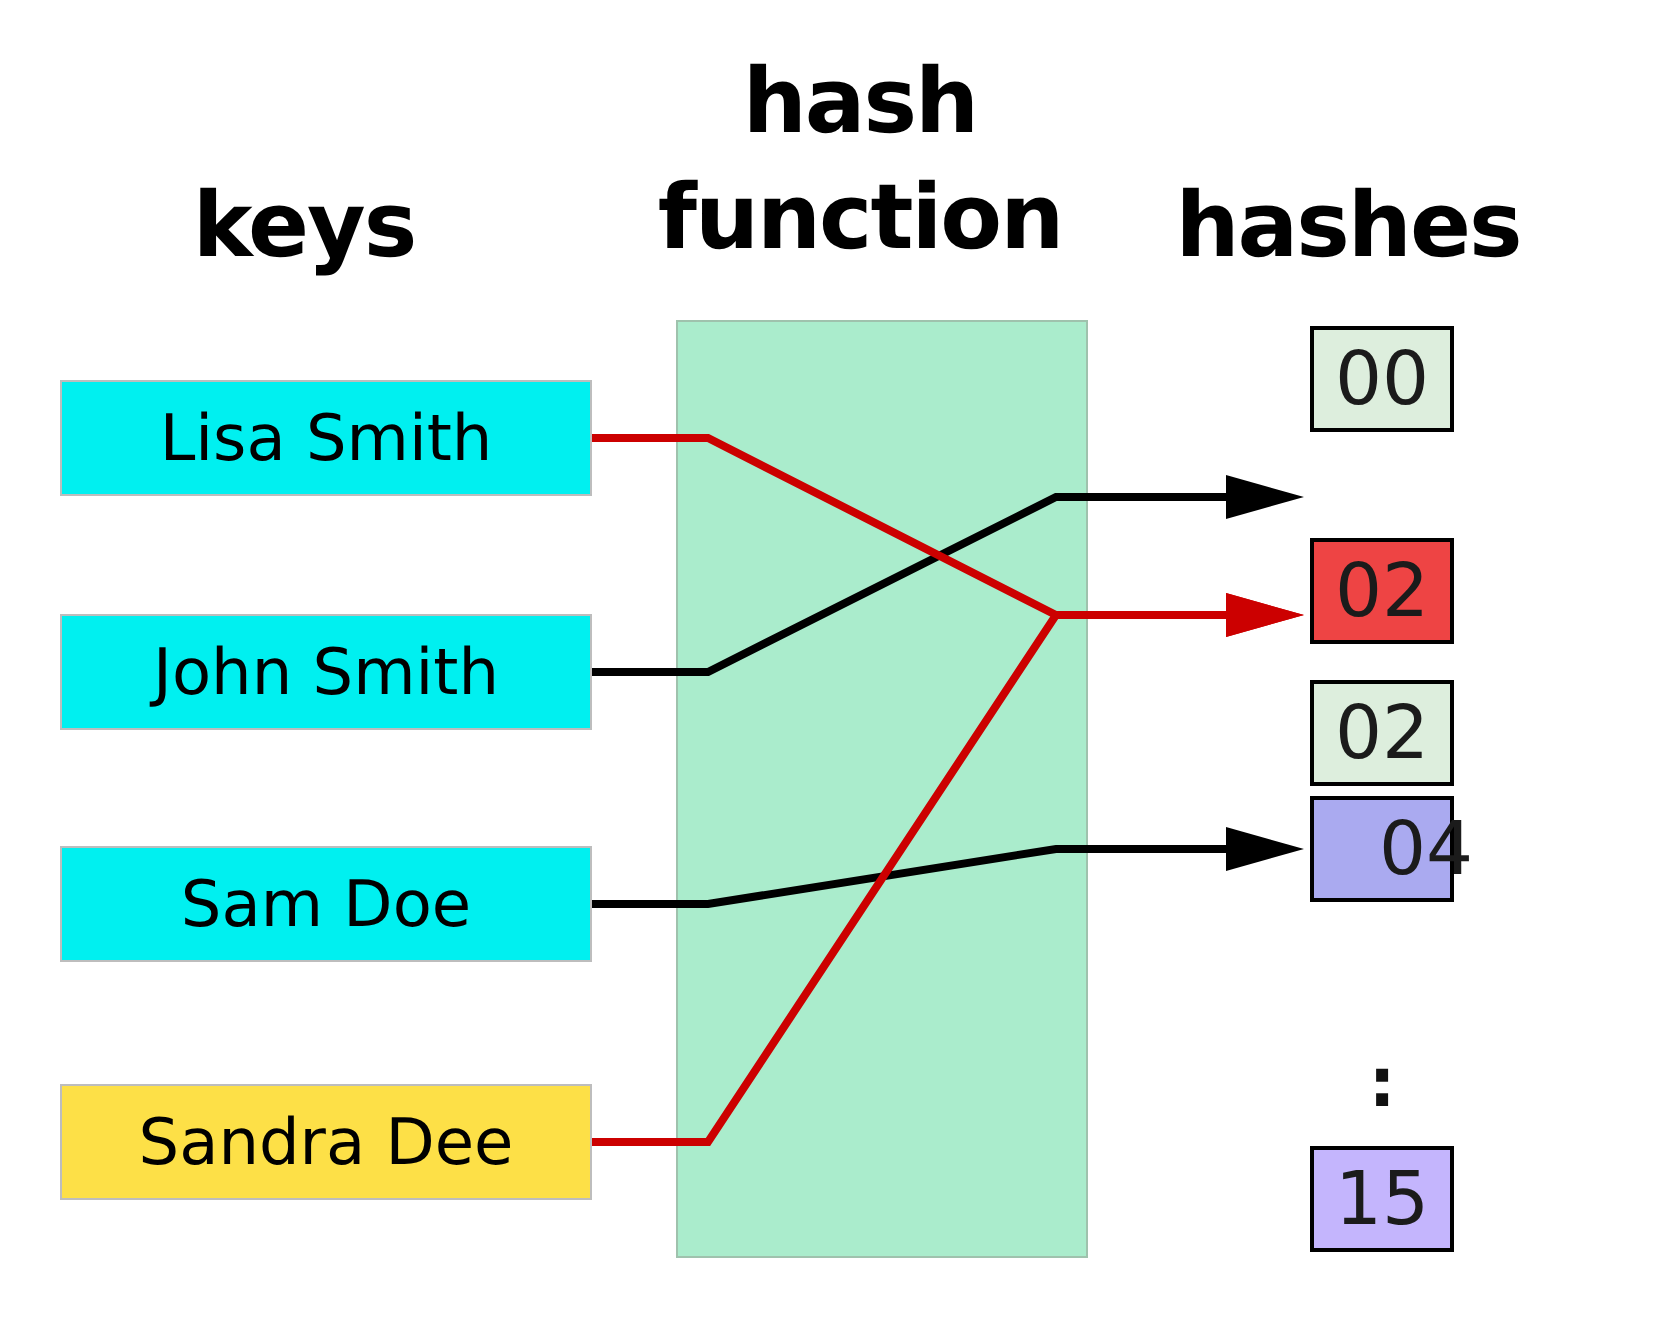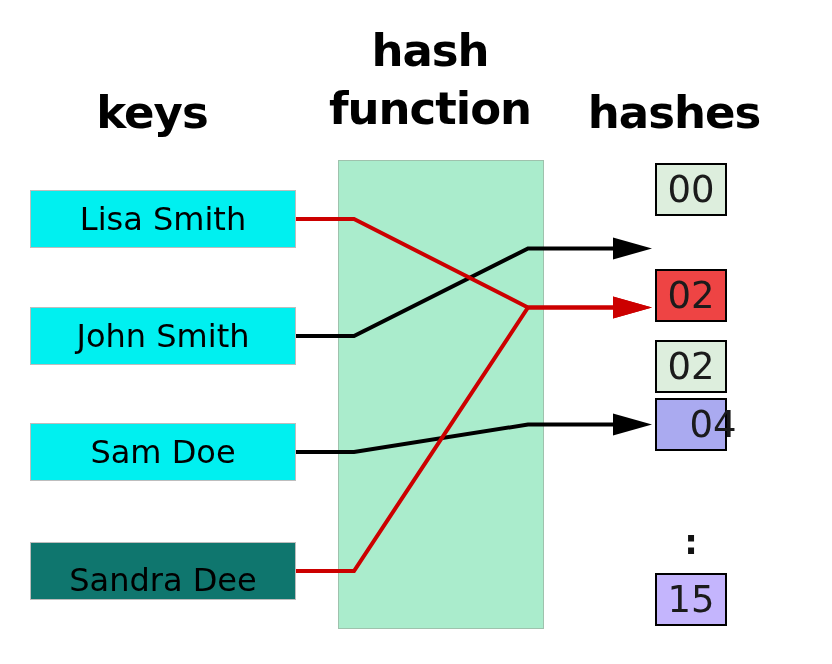--- a/index.html
+++ b/index.html
@@ -94,21 +94,21 @@
 
   <div class="key-box key-0" style="background: rgb(0, 240, 240);">
     <span>Lisa Smith</span>
   </div>
   <div class="key-box key-1" style="background: rgb(0, 240, 240);">
     <span>John Smith</span>
   </div>
   <div class="key-box key-2" style="background: rgb(0, 240, 240);">
     <span>Sam Doe</span>
   </div>
-  <div class="key-box key-3" style="background: #0f766e; align-items: flex-end;">
+  <div class="key-box key-3" style="background: #fde047;">
     <span>Sandra Dee</span>
   </div>
 
   <div class="bucket-cell bucket-0" style="background: rgb(221, 238, 221);">
     <span>00</span>
   </div>
   <div class="bucket-cell bucket-2" style="background: rgb(238, 68, 68);">
     <span>02</span>
   </div>
   <div class="bucket-cell bucket-3" style="background: rgb(221, 238, 221);">

